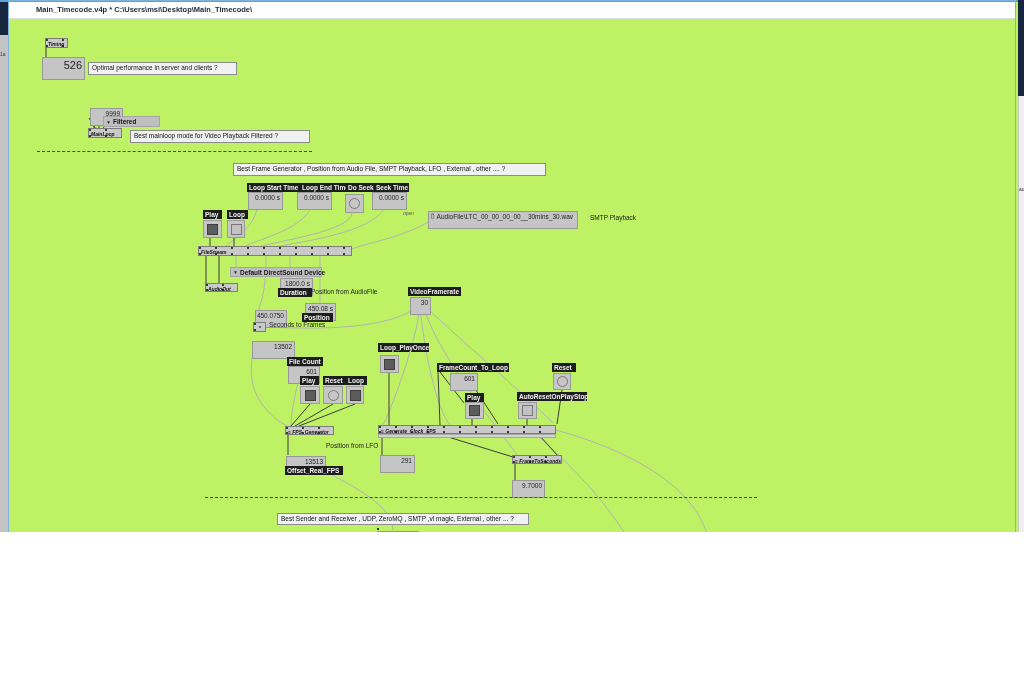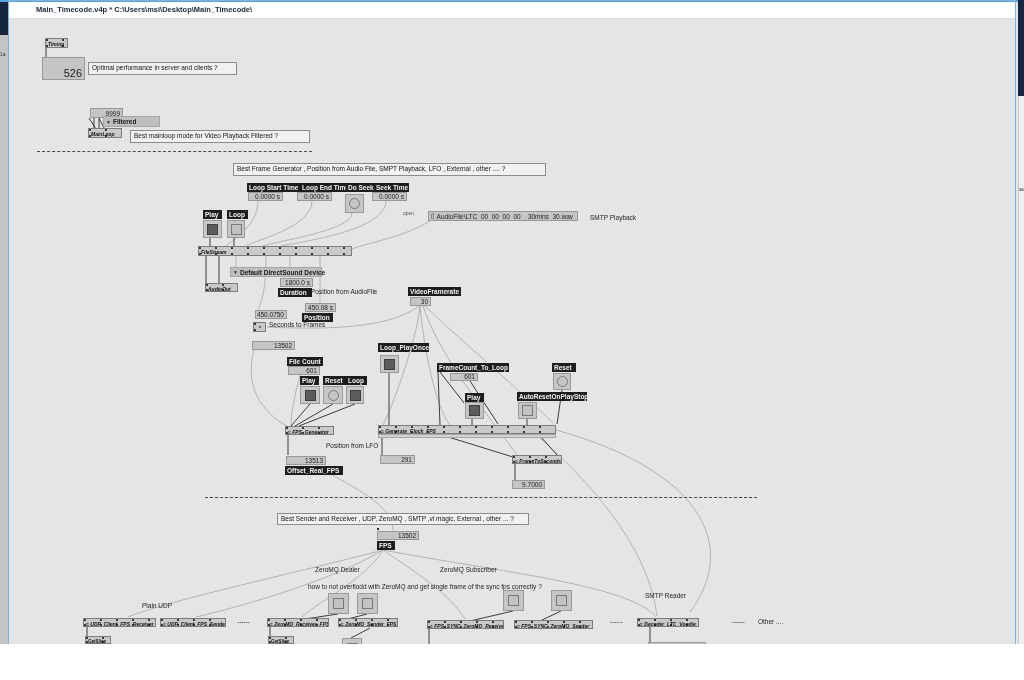--- a/index.html
+++ b/index.html
@@ -1,30 +1,30 @@
 <!DOCTYPE html>
 <html><head>
 <meta charset="utf-8">
 <style>
   html,body{margin:0;padding:0;}
-  #page{position:relative;width:1024px;height:644px;background:#e5e5e5;overflow:hidden;
+  #page{position:relative;width:1024px;height:532px;background:#bef264;overflow:hidden;
         font-family:"Liberation Sans","DejaVu Sans",sans-serif;-webkit-font-smoothing:antialiased;}
   .abs{position:absolute;}
   
   .topline{left:0;top:0;width:1024px;height:2px;background:#5aa3dc;}
   .navy{background:#17253f;}
   .winframe{left:8px;top:0;width:1008px;height:673px;border:1px solid #7db4de;box-sizing:border-box;}
   .titlebar{left:9px;top:2px;width:1006px;height:16px;background:#ffffff;border-bottom:1px solid #dcdcdc;}
   .titletext{left:36px;top:5px;font-size:7.5px;font-weight:bold;color:#1b2738;white-space:nowrap;}
   .leftstrip{left:0;top:35px;width:8px;height:638px;background:#c4c4c4;}
   .rightstrip{left:1018px;top:96px;width:6px;height:584px;background:#efefef;border-left:1px solid #c9c9c9;box-sizing:border-box;}
   .edgefrag{font-size:5px;color:#333;}
   
   .iobox{background:#c5c5c5;border:1px solid #989898;box-sizing:border-box;color:#1d1d1d;
-         font-size:6.5px;text-align:right;padding:0 2px;overflow:hidden;display:flex;align-items:flex-end;justify-content:flex-end;}
+         font-size:6.5px;text-align:right;padding:8px 2px;overflow:hidden;display:flex;align-items:flex-end;justify-content:flex-end;}
   .dlabel{background:#1d1d1d;color:#f2f2f2;font-size:6.5px;font-weight:bold;padding:1px 2px;white-space:nowrap;line-height:1.1;}
   .comment{background:#f1f1f1;border:1px solid #8b8b8b;box-sizing:border-box;font-size:6.5px;color:#111;
            padding:1px 3px;white-space:nowrap;overflow:hidden;line-height:1.3;}
   .txt{font-size:6.5px;color:#222;white-space:nowrap;}
   .node{background-color:#c9c9c9;border:1px solid #7c7c7c;box-sizing:border-box;color:#101010;
         font-size:5px;font-weight:bold;font-style:italic;white-space:nowrap;overflow:hidden;
         padding:2px 1px 0 2px;
         background-image:repeating-linear-gradient(90deg,#3a3a3a 0 2px,rgba(0,0,0,0) 2px 16px),
                          repeating-linear-gradient(90deg,#3a3a3a 0 2px,rgba(0,0,0,0) 2px 16px);
         background-size:100% 2px,100% 2px;background-position:0 0,0 100%;background-repeat:no-repeat;}

